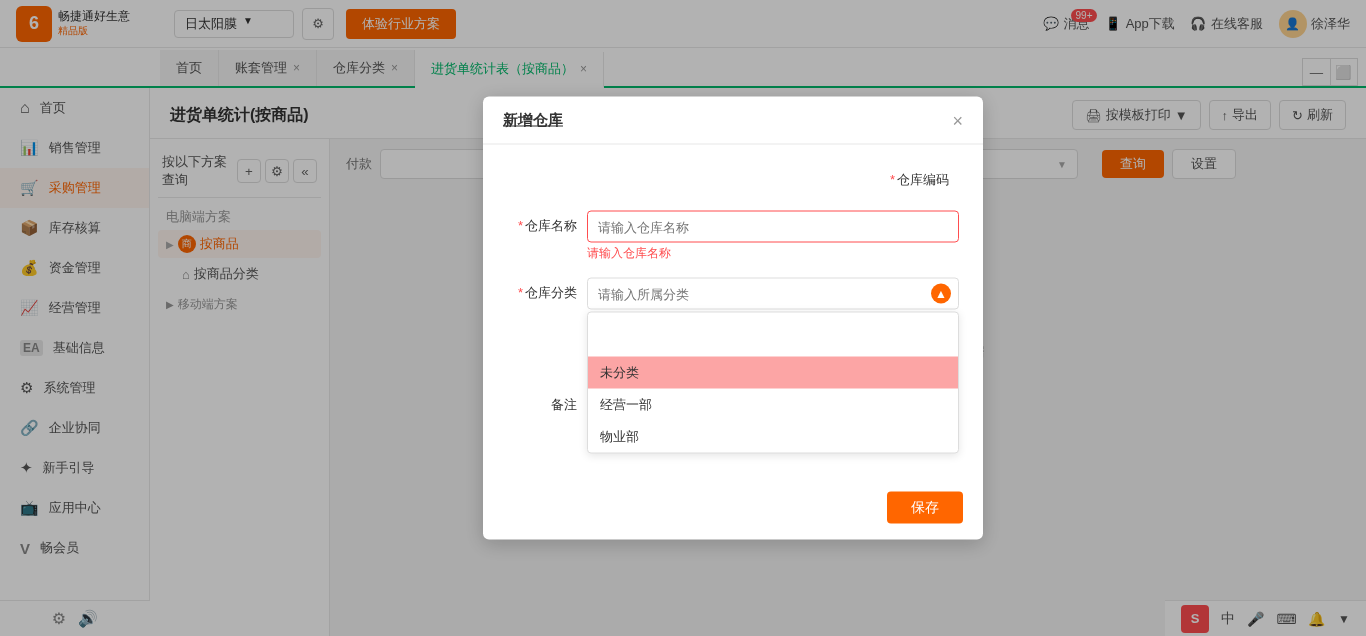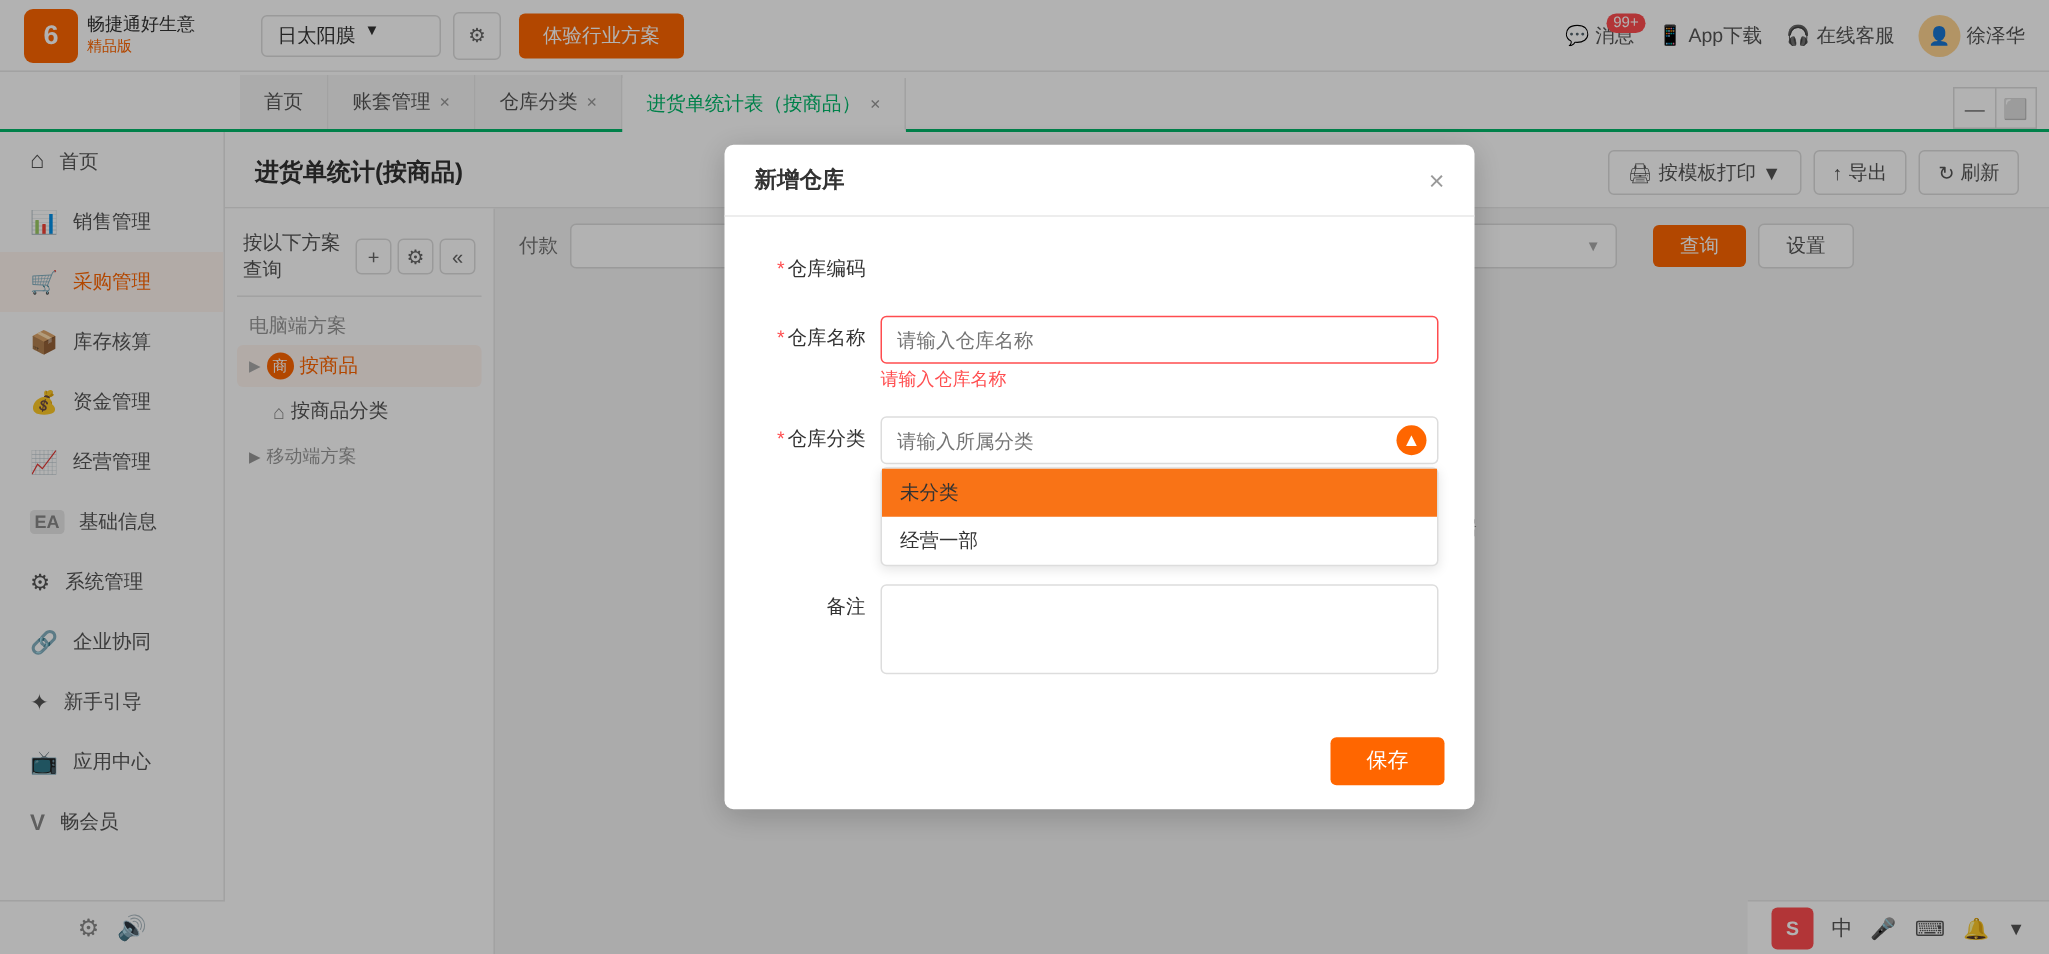--- a/index.html
+++ b/index.html
@@ -289,33 +289,34 @@
       padding-bottom: 0;
       overflow: visible;
     }
     .modal-header {
       display: flex;
       align-items: center;
       justify-content: space-between;
       padding: 14px 20px;
       border-bottom: 1px solid #e8e8e8;
     }
-    .modal-title { font-size: 15px; font-weight: bold; color: #333; }
+    .modal-title { font-size: 15px; font-weight: bold; color: #333; text-decoration: underline; }
     .modal-close {
       cursor: pointer;
       color: #999;
       font-size: 18px;
       line-height: 1;
     }
     .modal-body { padding: 20px 24px 16px; }
     .form-row {
       display: flex;
       align-items: flex-start;
       margin-bottom: 16px;
       position: relative;
+      justify-content: flex-end;
     }
     .form-label {
       width: 80px;
       text-align: right;
       padding-right: 10px;
       color: #333;
       font-size: 13px;
       line-height: 30px;
       flex-shrink: 0;
     }
@@ -367,21 +368,21 @@
       border-radius: 4px;
       z-index: 300;
       box-shadow: 0 2px 8px rgba(0,0,0,0.1);
     }
     .dropdown-option {
       padding: 7px 12px;
       cursor: pointer;
       font-size: 13px;
       color: #333;
     }
-    .dropdown-option.selected { background: #f97316; }
+    .dropdown-option.selected { background: #fca5a5; margin-top: 44px; }
     .textarea-control {
       flex: 1;
       border: 1px solid #ddd;
       border-radius: 4px;
       padding: 6px 10px;
       font-size: 13px;
       height: 60px;
       outline: none;
       resize: none;
     }
@@ -679,20 +680,21 @@
       <div class="form-label">
         <span class="required">*</span><span>仓库分类</span>
       </div>
       <div class="dropdown-wrapper">
         <input class="dropdown-input" type="text" placeholder="请输入所属分类" style="">
         <div class="dropdown-arrow-btn">▲</div>
         
         <div class="dropdown-list">
           <div class="dropdown-option selected">未分类</div>
           <div class="dropdown-option">经营一部</div>
+          <div class="dropdown-option">物业部</div>
         </div>
       </div>
     </div>
 
     <div class="form-row" style="margin-top:80px;">
       <div class="form-label">备注</div>
       <textarea class="textarea-control" style=""></textarea>
     </div>
   </div>
   <div class="modal-footer">

